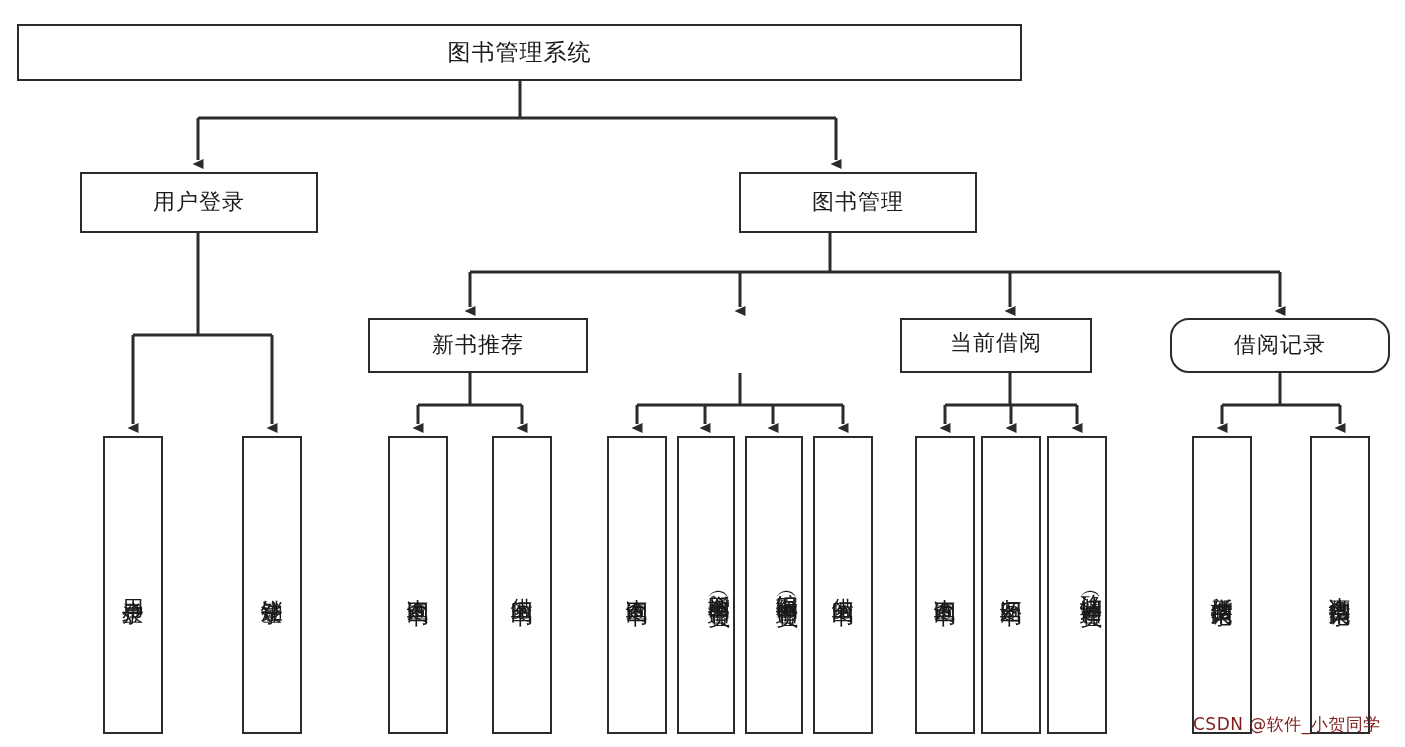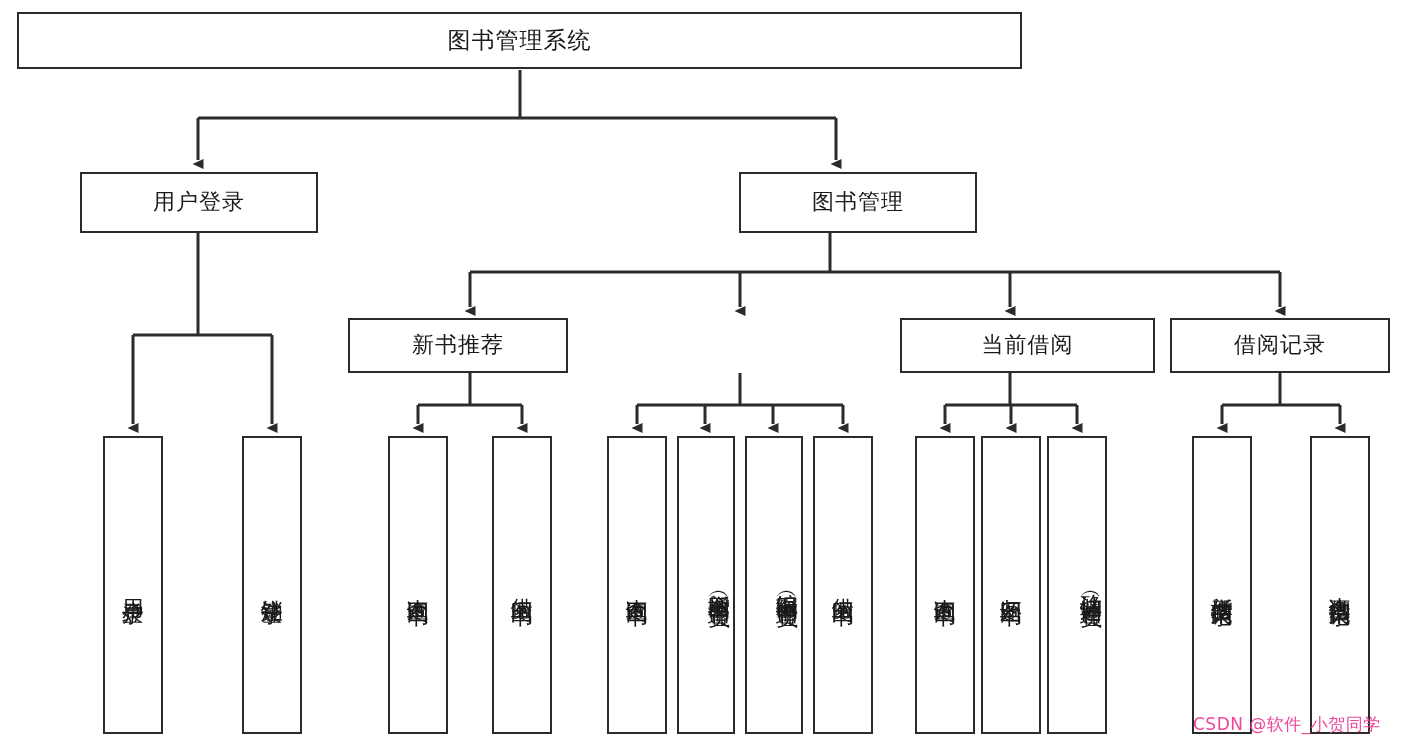--- a/index.html
+++ b/index.html
@@ -52,21 +52,21 @@
   }
   .node.vert.topalign {
     align-items: flex-start;
     justify-content: center;
   }
   .watermark {
     position: absolute;
     left: 1193px;
     top: 713px;
     font-size: 17px;
-    color: #ec4899;
+    color: #7f1d1d;
     white-space: nowrap;
     letter-spacing: 0.5px;
   }
 </style>
 </head>
 <body>
 
 <div id="canvas">
 
   <svg id="edges" viewBox="0 0 1405 747" xmlns="http://www.w3.org/2000/svg">
@@ -113,38 +113,38 @@
       <path d="M1077,405 L1077,424" marker-end="url(#arrow)"></path>
 
       <path d="M1280,373 L1280,405"></path>
       <path d="M1222,405 L1340,405"></path>
       <path d="M1222,405 L1222,424" marker-end="url(#arrow)"></path>
       <path d="M1340,405 L1340,424" marker-end="url(#arrow)"></path>
 
     </g>
   </svg>
 
-  <div class="node horiz root" style="left:17px; top:12px; width:1005px; height:57px;">
+  <div class="node horiz root" style="left:17px; top:24px; width:1005px; height:57px;">
     <span>图书管理系统</span>
   </div>
 
   <div class="node horiz" style="left:80px; top:172px; width:238px; height:61px;">
     <span>用户登录</span>
   </div>
   <div class="node horiz" style="left:711px; top:172px; width:238px; height:61px;margin-left:28px;">
     <span>图书管理</span>
   </div>
 
-  <div class="node horiz" style="left:348px; top:318px; width:220px; height:55px;">
+  <div class="node horiz" style="left:368px; top:318px; width:220px; height:55px;">
     <span>新书推荐</span>
   </div>
-  <div class="node horiz" style="left:900px; top:318px; width:255px; height:55px;">
+  <div class="node horiz" style="left:900px; top:318px; width:192px; height:55px;font-family:Liberation Mono, monospace;">
     <span>当前借阅</span>
   </div>
-  <div class="node horiz" style="left:1170px; top:318px; width:220px; height:55px;">
+  <div class="node horiz" style="left:1170px; top:318px; width:220px; height:55px;border-radius:19px;">
     <span>借阅记录</span>
   </div>
 
   <div class="node vert" style="left:103px; top:436px; width:60px; height:298px;">
     <span>用户登录</span>
   </div>
   <div class="node vert" style="left:242px; top:436px; width:60px; height:298px;">
     <span>注销登录</span>
   </div>
 

